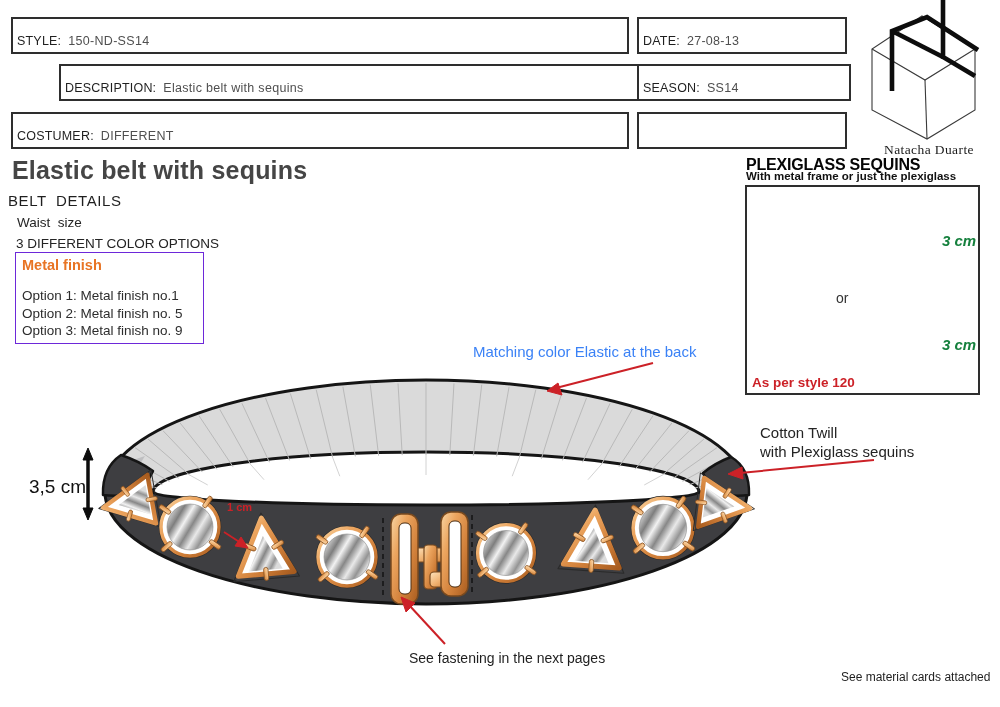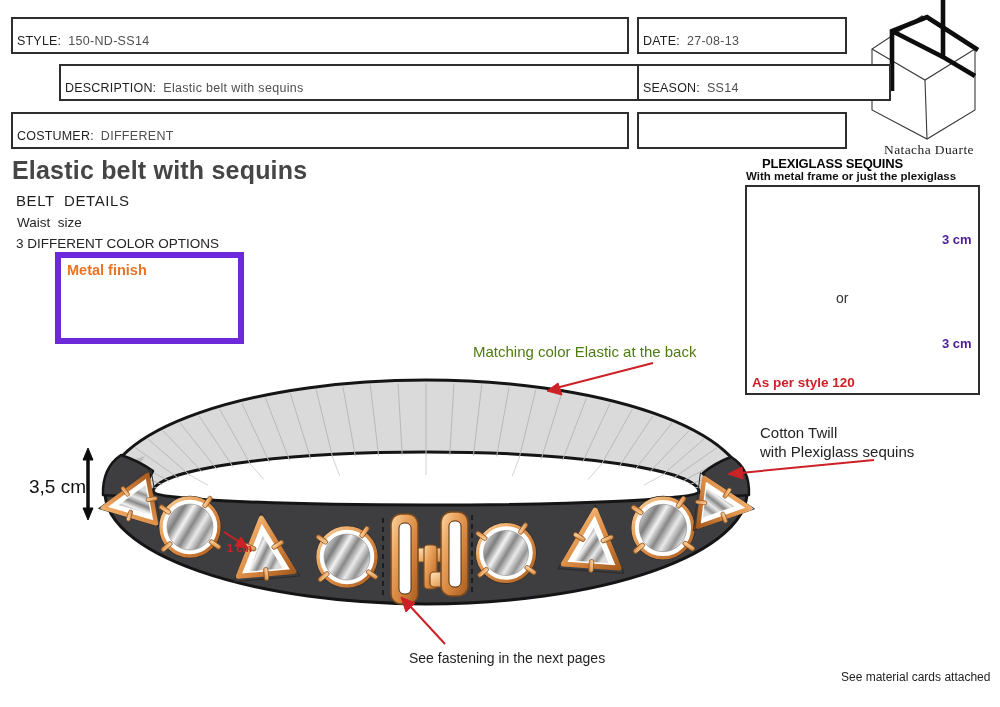--- a/index.html
+++ b/index.html
@@ -7,31 +7,31 @@
           font-family:"Liberation Sans",sans-serif;color:#222;}
   .abs{position:absolute;}
   svg{position:absolute;left:0;top:0;}
   .fieldbox{position:absolute;border:2px solid #2e2e2e;background:#fff;
             display:flex;align-items:flex-end;padding:2px 4px 4px 4px;box-sizing:border-box;}
   .fieldbox .lab{font-size:12.5px;color:#1f1f1f;letter-spacing:0.2px;}
   .fieldbox .val{font-size:12.5px;color:#4f4f4f;margin-left:7px;letter-spacing:0.3px;}
   .page-title{font-size:25px;font-weight:600;color:#454545;letter-spacing:0.2px;}
   .sec-head{font-size:15px;color:#1f1f1f;white-space:pre;letter-spacing:0.6px;}
   .small-line{font-size:13.5px;color:#242424;white-space:pre;}
-  .metalbox{position:absolute;border:6px solid #6d28d9;background:#fff;box-sizing:border-box;padding:4px 6px;margin-left:40px;}
+  .metalbox{position:absolute;border:1px solid #6d28d9;background:#fff;box-sizing:border-box;padding:4px 6px;}
   .metalbox .mhead{font-size:14.5px;font-weight:bold;color:#e87424;}
   .metalbox .opt{font-size:13.5px;color:#2d2d2d;line-height:17.5px;}
   .metalbox .opts{margin-top:14px;}
-  .panel-title{font-size:13px;font-weight:bold;color:#050505;letter-spacing:-0.2px;margin-left:16px;}
+  .panel-title{font-size:16px;font-weight:bold;color:#050505;letter-spacing:-0.2px;}
   .panel-sub{font-size:11.5px;font-weight:bold;color:#111;}
   .panelbox{position:absolute;border:2px solid #2e2e2e;background:#fff;box-sizing:border-box;}
   .or-label{font-size:14px;color:#333;}
-  .cm-label{font-size:13px;font-weight:600;color:#4c1d95;}
+  .cm-label{font-size:15px;font-weight:600;color:#15803d;font-style:italic;}
   .style-note{font-size:13.5px;font-weight:600;color:#cc2127;}
-  .anno{font-size:15px;color:#4d7c0f;}
+  .anno{font-size:15px;color:#3b82f6;}
   .anno2{font-size:15px;color:#242424;line-height:19px;}
   .dim-label{font-size:19px;color:#111;}
   .gap-label{font-size:11px;font-weight:bold;color:#cc2127;}
   .foot{font-size:14px;color:#1e1e1e;}
   .material-note{font-size:12px;color:#1e1e1e;}
   .brand{font-family:"Liberation Serif",serif;font-size:13.5px;color:#1b1b1b;letter-spacing:0.4px;}
 </style>
 </head>
 <body>
 
@@ -260,55 +260,60 @@
     <span class="val">150-ND-SS14</span>
   </div>
   <div class="fieldbox" style="left:637px;top:17px;width:210px;height:37px;">
     <span class="lab">DATE:</span>
     <span class="val">27-08-13</span>
   </div>
   <div class="fieldbox" style="left:11px;top:64px;width:596px;height:37px;margin-left:48px;">
     <span class="lab">DESCRIPTION:</span>
     <span class="val">Elastic belt with sequins</span>
   </div>
-  <div class="fieldbox" style="left:637px;top:64px;width:254px;height:37px;">
+  <div class="fieldbox" style="left:637px;top:64px;width:214px;height:37px;">
     <span class="lab">SEASON:</span>
     <span class="val">SS14</span>
   </div>
   <div class="fieldbox" style="left:11px;top:112px;width:618px;height:37px;">
     <span class="lab">COSTUMER:</span>
     <span class="val">DIFFERENT</span>
   </div>
   <div class="fieldbox" style="left:637px;top:112px;width:210px;height:37px;">
     <span class="lab"></span>
     <span class="val"></span>
   </div>
 
   <div class="abs brand" style="left:884px;top:142px;">Natacha Duarte</div>
 
   <div class="abs page-title" style="left:12px;top:156px;">Elastic belt with sequins</div>
-  <div class="abs sec-head" style="left:16px;top:192px;">BELT  DETAILS</div>
+  <div class="abs sec-head" style="left:8px;top:192px;">BELT  DETAILS</div>
   <div class="abs small-line" style="left:17px;top:215px;">Waist  size</div>
   <div class="abs small-line" style="left:16px;top:236px;">3 DIFFERENT COLOR OPTIONS</div>
 
   <div class="metalbox" style="left:15px;top:252px;width:189px;height:92px;">
     <div class="mhead">Metal finish</div>
+    <div class="opts">
+      <div class="opt">Option 1: Metal finish no.1</div>
+      <div class="opt">Option 2: Metal finish no. 5</div>
+      <div class="opt">Option 3: Metal finish no. 9</div>
+    </div>
   </div>
 
   <div class="abs panel-title" style="left:746px;top:156px;">PLEXIGLASS SEQUINS</div>
   <div class="abs panel-sub" style="left:746px;top:170px;">With metal frame or just the plexiglass</div>
   <div class="panelbox" style="left:745px;top:185px;width:235px;height:210px;"></div>
   <div class="abs or-label" style="left:836px;top:290px;">or</div>
   <div class="abs cm-label" style="left:942px;top:232px;">3 cm</div>
   <div class="abs cm-label" style="left:942px;top:336px;">3 cm</div>
   <div class="abs style-note" style="left:752px;top:375px;">As per style 120</div>
 
   <div class="abs anno" style="left:473px;top:343px;">Matching color Elastic at the back</div>
   <div class="abs anno2" style="left:760px;top:423px;">
     <div>Cotton Twill</div>
     <div>with Plexiglass sequins</div>
   </div>
   <div class="abs dim-label" style="left:29px;top:476px;">3,5 cm</div>
-  <div class="abs gap-label" style="left:227px;top:542px;">1 cm</div>
+  <div class="abs gap-label" style="left:227px;top:501px;">1 cm</div>
   <div class="abs foot" style="left:409px;top:650px;">See fastening in the next pages</div>
   <div class="abs material-note" style="left:841px;top:670px;">See material cards attached</div>
 
 </div>
 
 </body></html>

